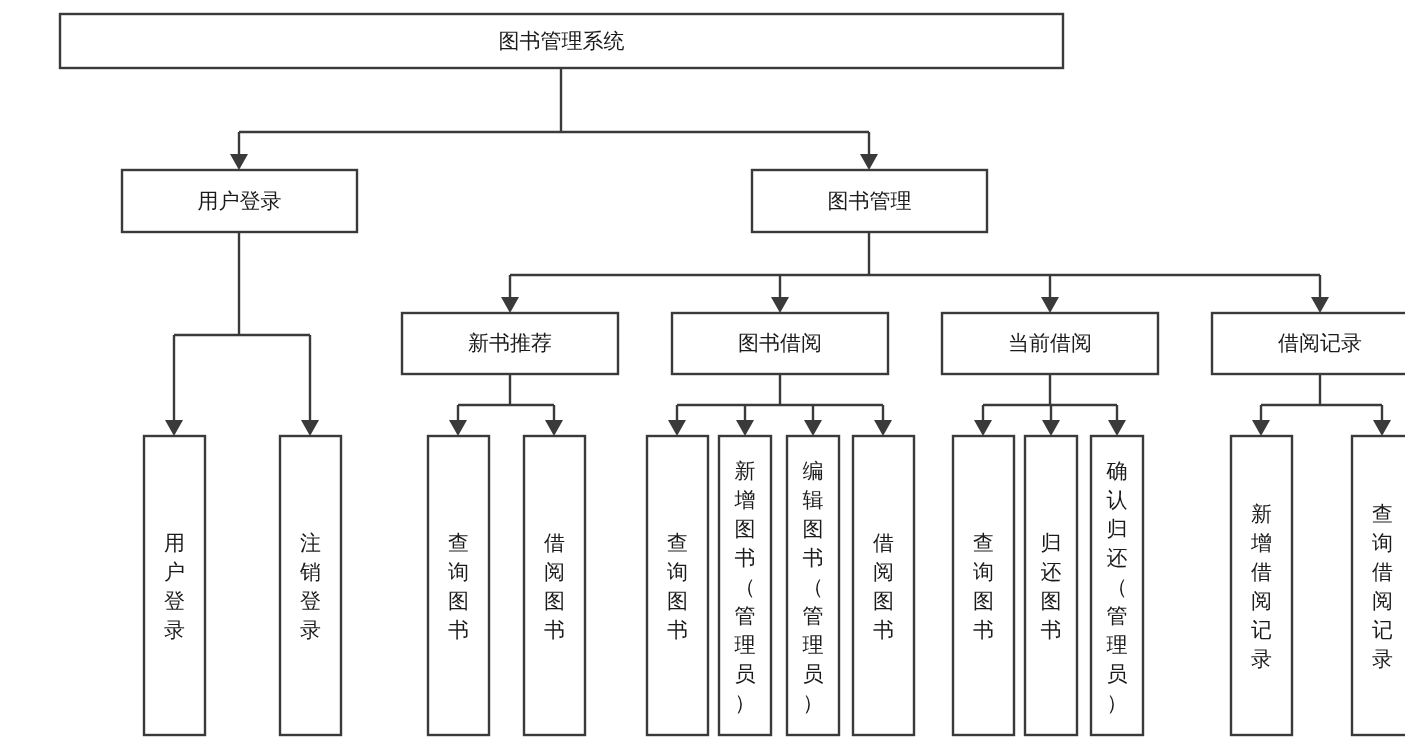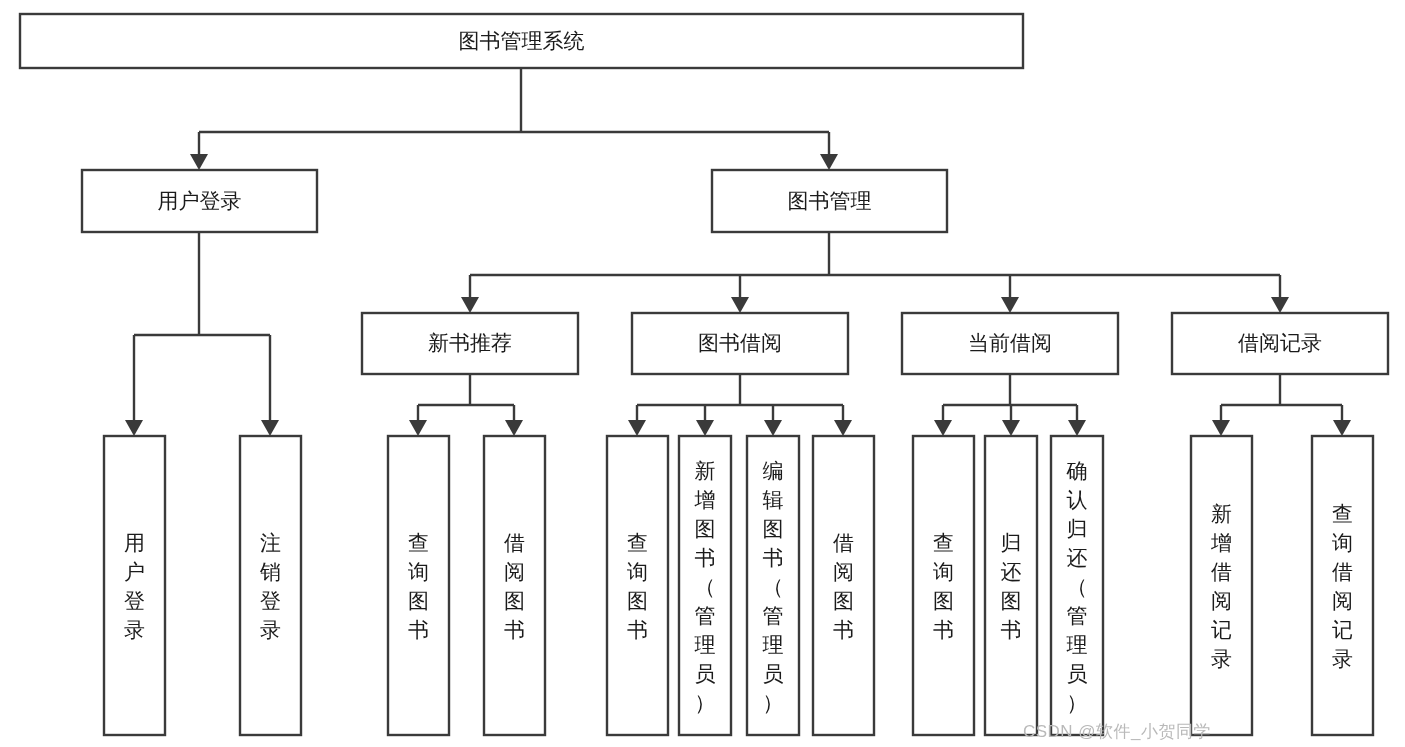--- a/index.html
+++ b/index.html
@@ -13,20 +13,21 @@
     font-family: "Liberation Sans", "DejaVu Sans", sans-serif;
     overflow: hidden;
     position: relative;
   }
   #diagram-root {
     position: absolute;
     left: 0;
     top: 0;
     width: 1223px;
     height: 747px;
+    padding-left: 40px;
   }
   svg.flow {
     display: block;
     width: 1405px;
     height: 747px;
   }
   .node-box {
     fill: #ffffff;
     stroke: #3a3a3a;
     stroke-width: 2.4;
@@ -262,14 +263,13 @@
         <g>
           <text x="1342.5" y="521.12" class="leaf-label">查</text>
           <text x="1342.5" y="550.12" class="leaf-label">询</text>
           <text x="1342.5" y="579.12" class="leaf-label">借</text>
           <text x="1342.5" y="608.12" class="leaf-label">阅</text>
           <text x="1342.5" y="637.12" class="leaf-label">记</text>
           <text x="1342.5" y="666.12" class="leaf-label">录</text>
         </g>
       </g>
   </svg>
-  <div class="watermark">CSDN @软件_小贺同学</div>
 </div>
 
 </body></html>

